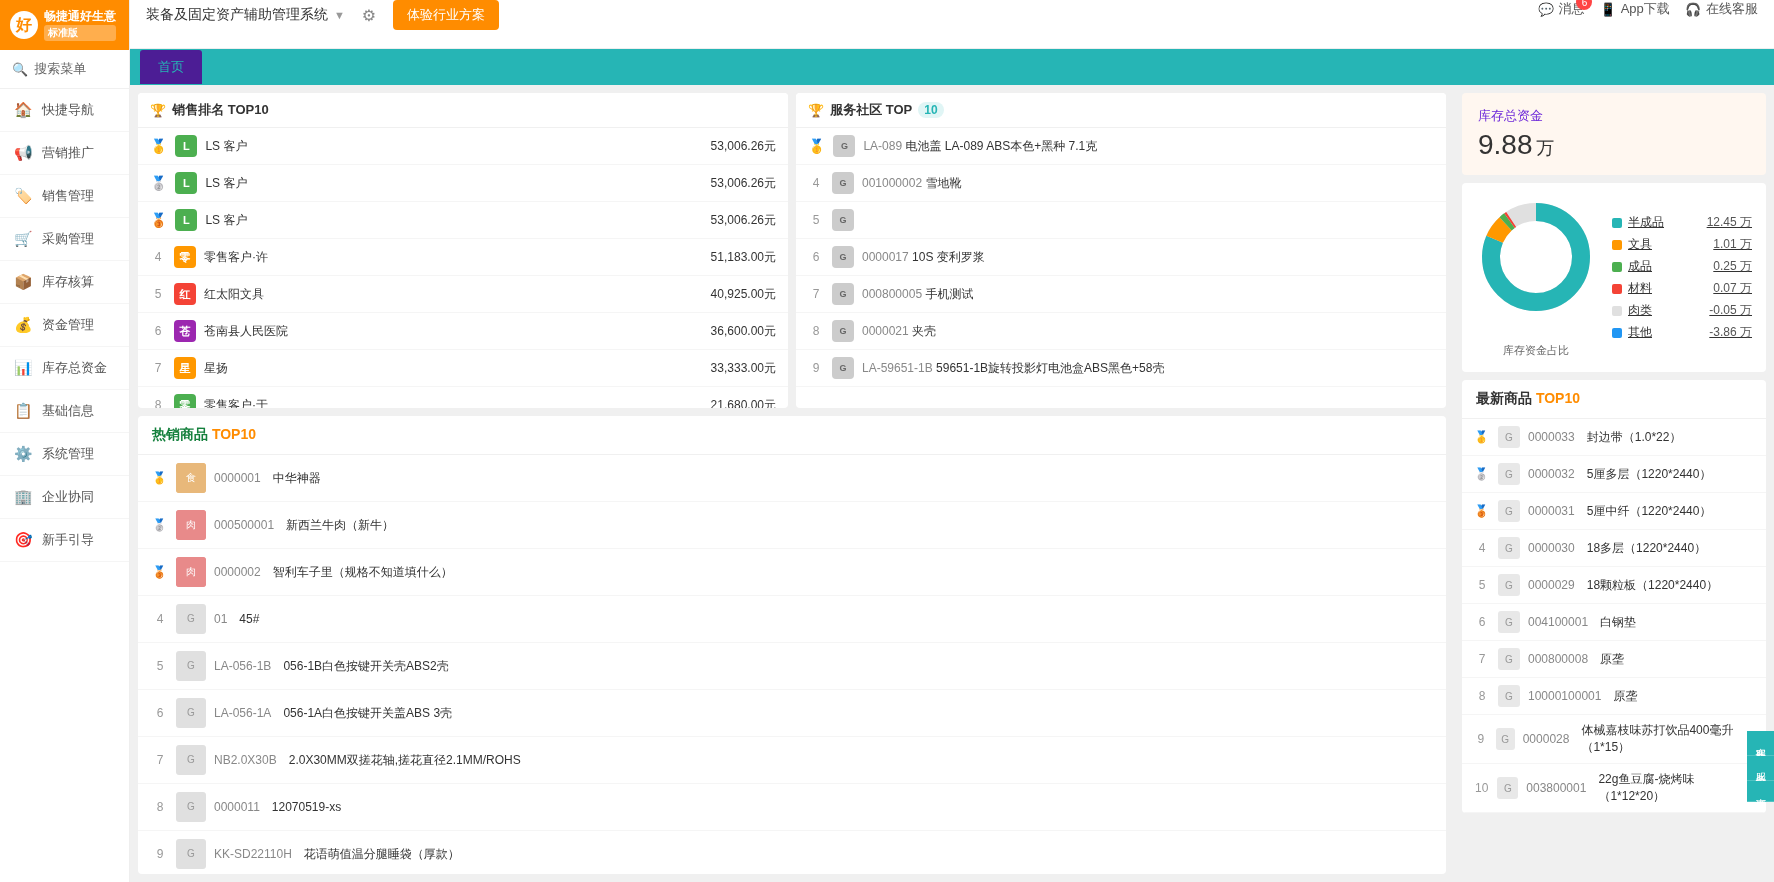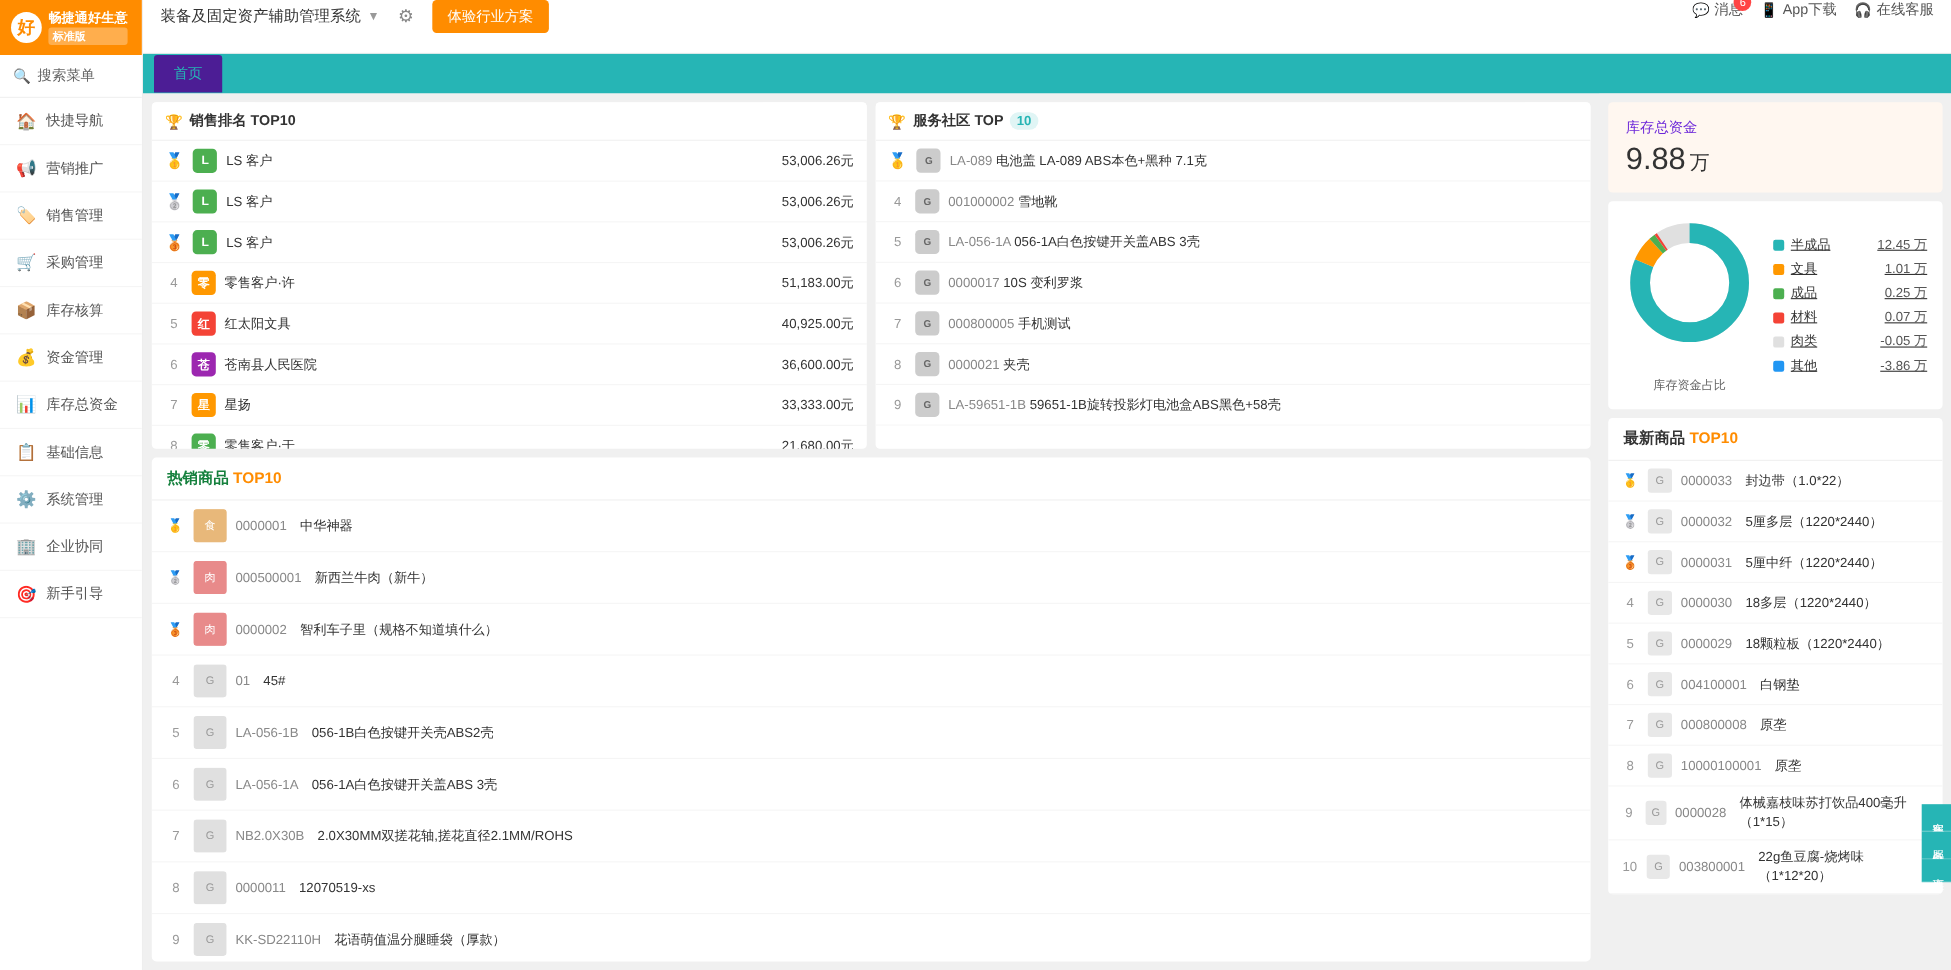--- a/index.html
+++ b/index.html
@@ -525,21 +525,20 @@
               <span class="rank-name"><span style="color:#888">LA-089</span> 电池盖 LA-089 ABS本色+黑种 7.1克</span>
             </div>
             <div class="ranking-row">
               <span class="rank-num">4</span>
               <div class="rank-avatar" style="background:#ccc;font-size:9px;color:#666">G</div>
               <span class="rank-name"><span style="color:#888">001000002</span> 雪地靴</span>
             </div>
             <div class="ranking-row">
               <span class="rank-num">5</span>
               <div class="rank-avatar" style="background:#ccc;font-size:9px;color:#666">G</div>
-              <span class="rank-name"><span style="color:#888">LA-056-1A</span> 056-1A白色按键开关盖ABS 3壳</span>
             </div>
             <div class="ranking-row">
               <span class="rank-num">6</span>
               <div class="rank-avatar" style="background:#ccc;font-size:9px;color:#666">G</div>
               <span class="rank-name"><span style="color:#888">0000017</span> 10S 变利罗浆</span>
             </div>
             <div class="ranking-row">
               <span class="rank-num">7</span>
               <div class="rank-avatar" style="background:#ccc;font-size:9px;color:#666">G</div>
               <span class="rank-name"><span style="color:#888">000800005</span> 手机测试</span>

